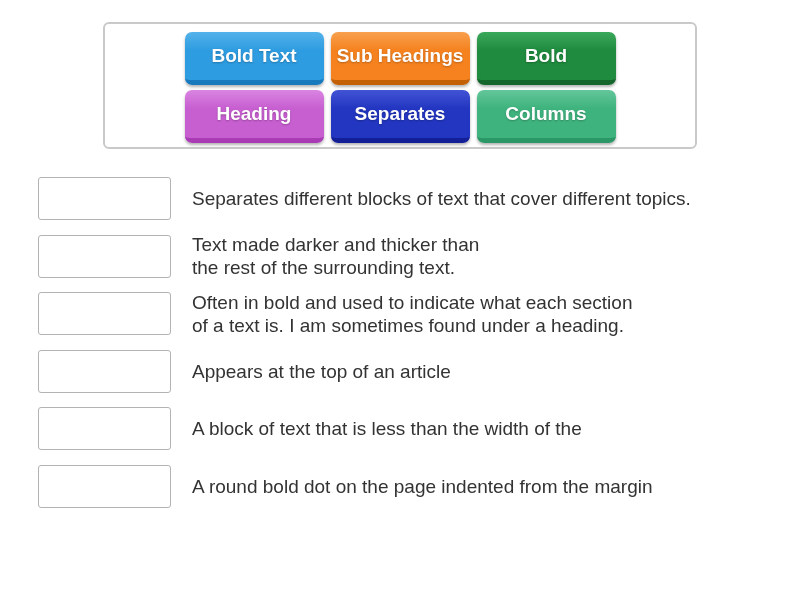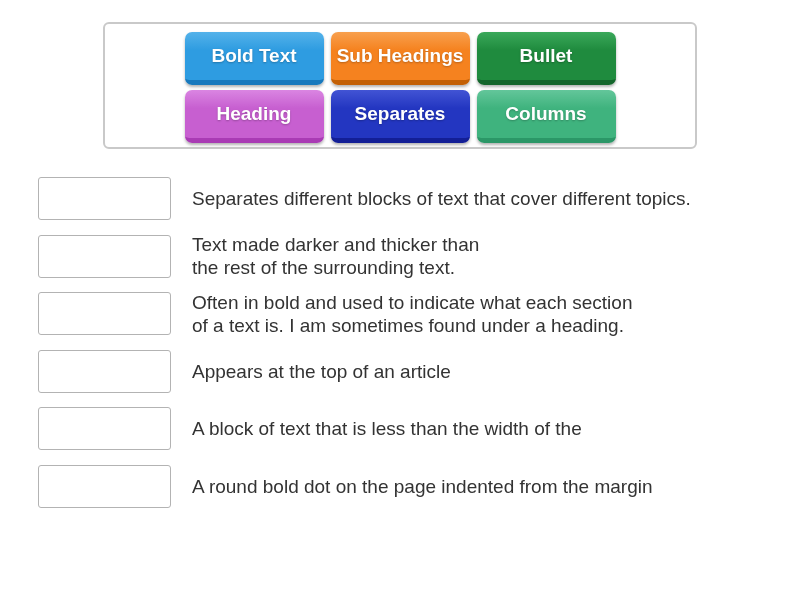--- a/index.html
+++ b/index.html
@@ -75,21 +75,21 @@
     white-space: nowrap;
   }
 </style>
 </head>
 <body>
 
 <div class="word-bank">
     <div class="tile-row">
       <div class="tile" style="--base: #2e9ce1; --light: #54b2ea; --dark: #1879bd;">Bold Text</div>
       <div class="tile" style="--base: #f5821f; --light: #f8a04e; --dark: #c36005;">Sub Headings</div>
-      <div class="tile" style="--base: #1f8b3e; --light: #3aa85a; --dark: #14662c;">Bullet</div>
+      <div class="tile" style="--base: #1f8b3e; --light: #3aa85a; --dark: #14662c;">Bold</div>
     </div>
     <div class="tile-row">
       <div class="tile" style="--base: #c75fd0; --light: #da85e2; --dark: #a93bb4;">Heading</div>
       <div class="tile" style="--base: #2336c1; --light: #4254d4; --dark: #131f96;">Separates</div>
       <div class="tile" style="--base: #3fb37e; --light: #63c69a; --dark: #2b9767;">Columns</div>
     </div>
   </div>
 <div class="match-list">
     <div class="match-row">
       <div class="drop-box"></div>

